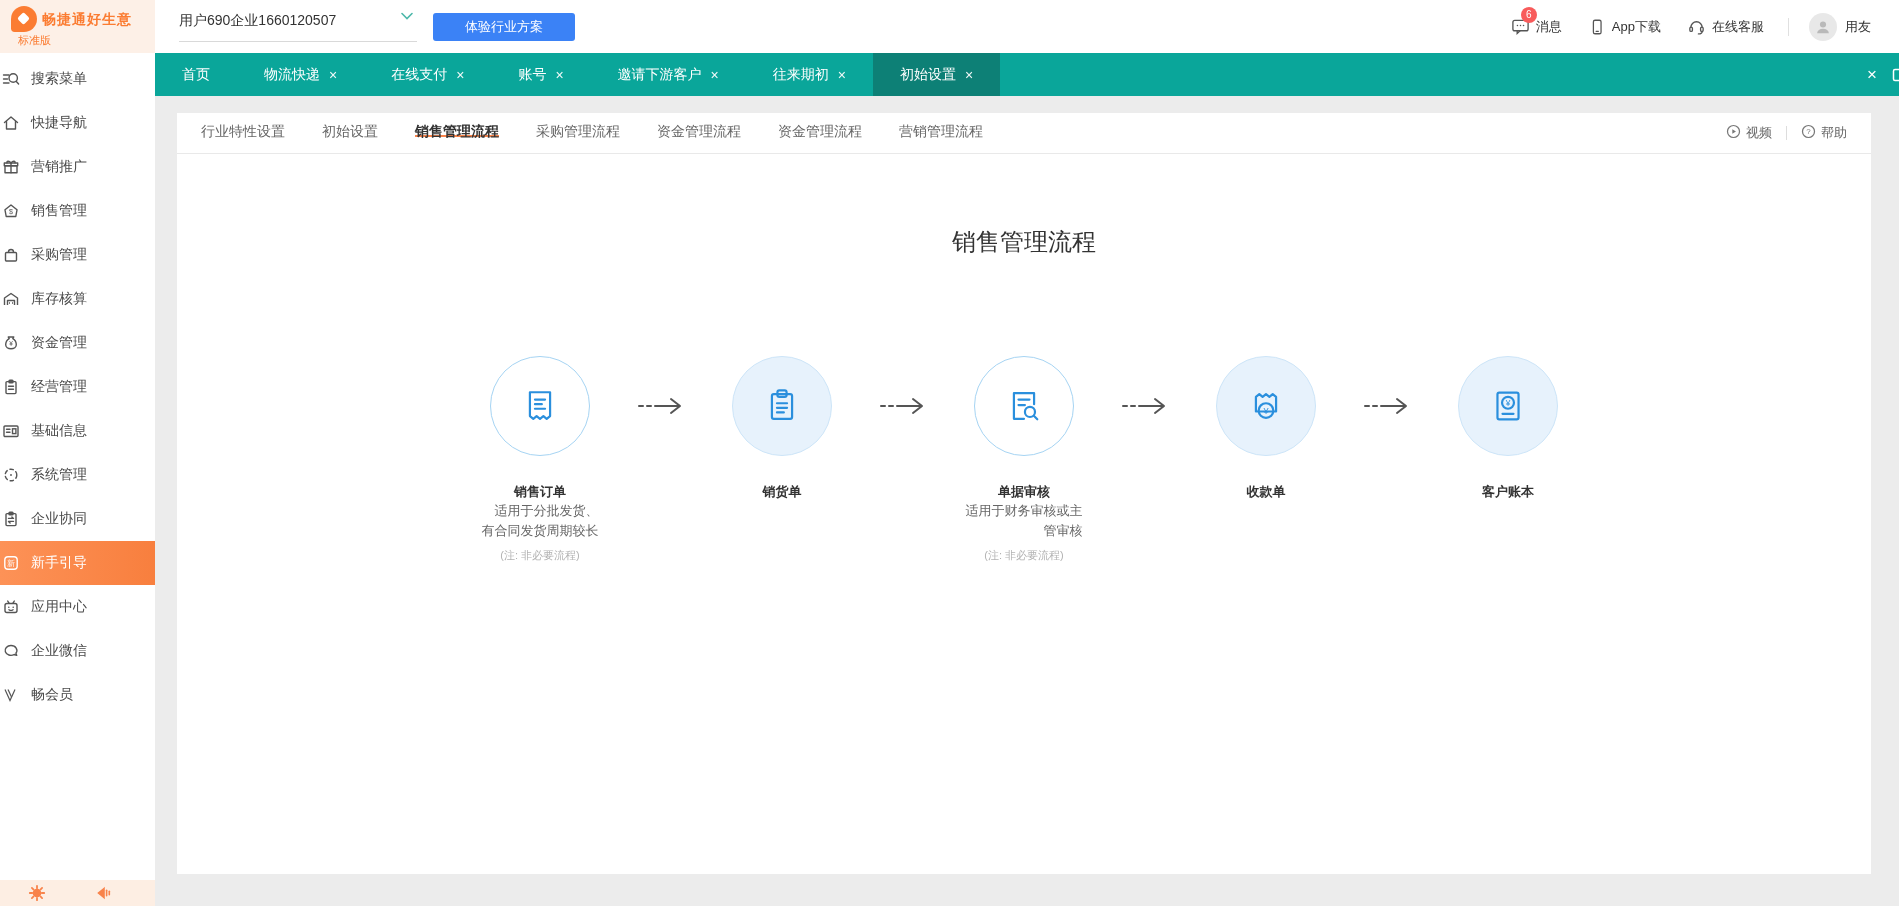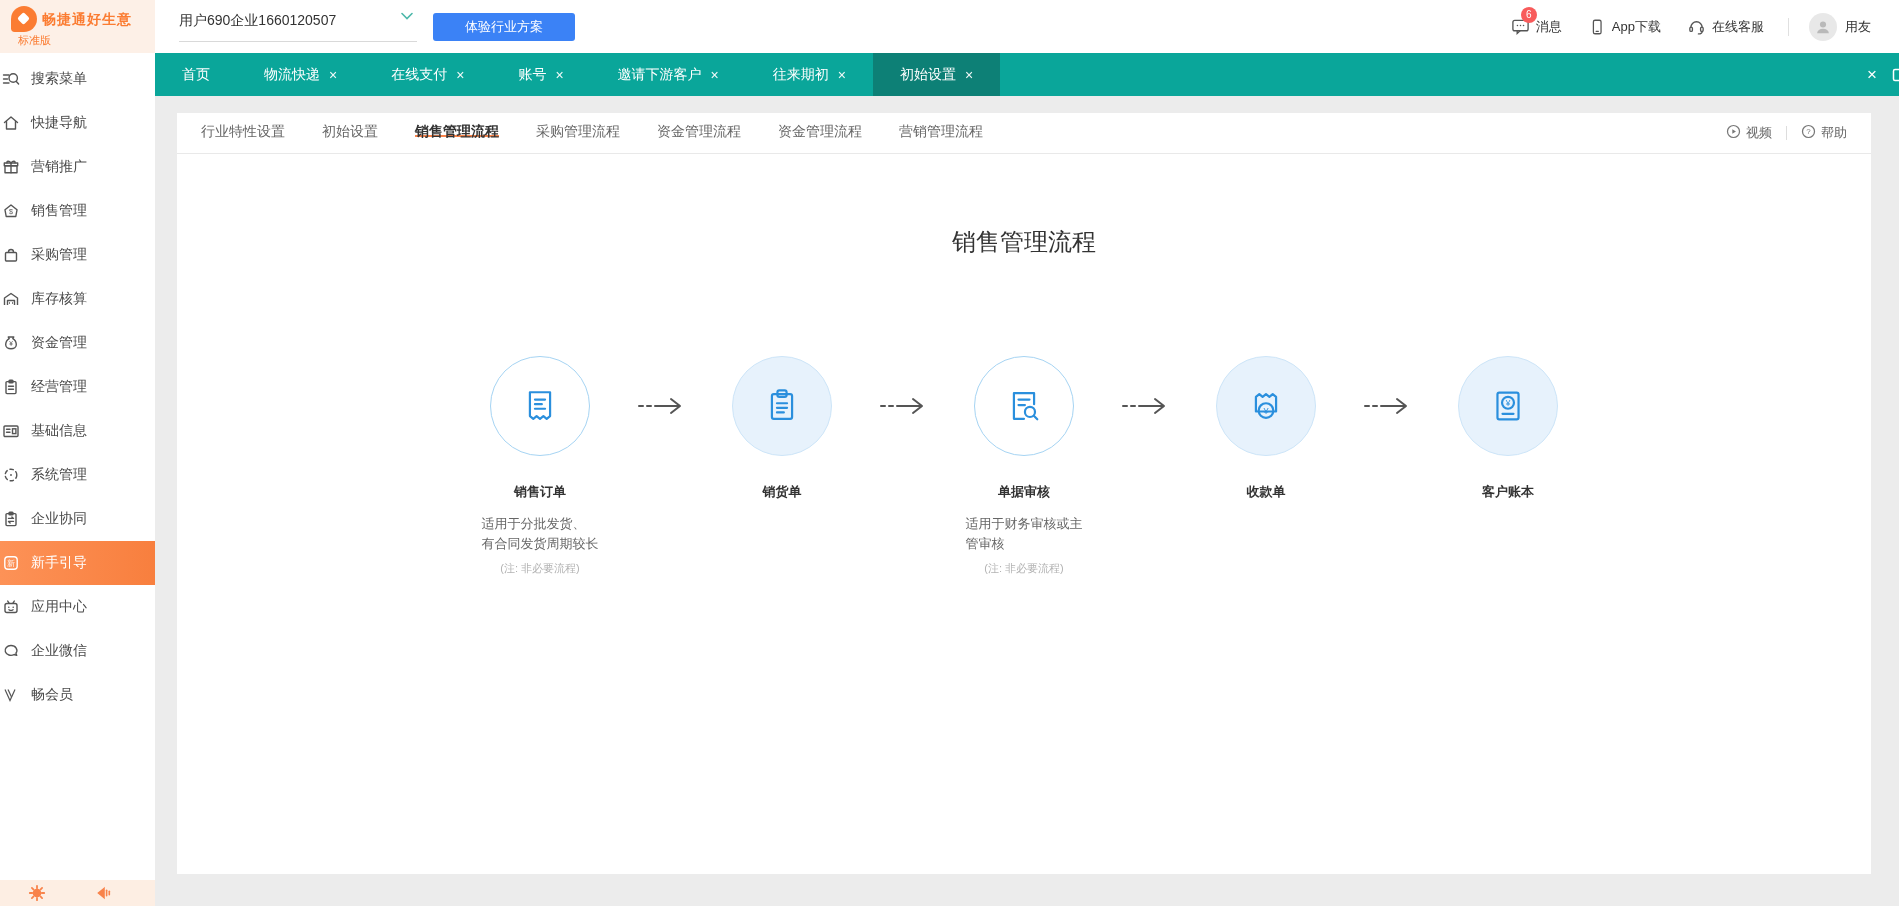--- a/index.html
+++ b/index.html
@@ -81,21 +81,21 @@
 
   .page-title { text-align:center; padding-top:72px; font-size:24px; font-weight:500; color:#333; }
 
   .flow { display:flex; justify-content:center; margin-top:98px; align-items:flex-start; }
   .step { width:162px; display:flex; flex-direction:column; align-items:center; }
   .circle { width:100px; height:100px; border-radius:50%; border:1px solid #a6d4f3;
     background:#ffffff; display:flex; align-items:center; justify-content:center; }
   .circle.filled { background:#e7f2fc; border-color:#cde5f8; }
   .circle svg { color:#2a8fdd; }
   .step-label { margin-top:27px; font-size:13px; font-weight:bold; color:#333; }
-  .step-desc { margin-top:13px; font-size:13px; color:#666; line-height:1.55; text-align:left; }
+  .step-desc { font-size:13px; color:#666; line-height:1.55; text-align:right; }
   .step-note { margin-top:7px; font-size:11px; color:#b3b3b3; }
   .flow-arrow { width:80px; display:flex; justify-content:center; margin-top:40px; color:#555; }
 </style>
 </head>
 <body>
 
 <div class="sidebar">
   <div class="logo-block">
     <div class="logo-mark"></div>
     <div class="logo-title">畅捷通好生意</div>

